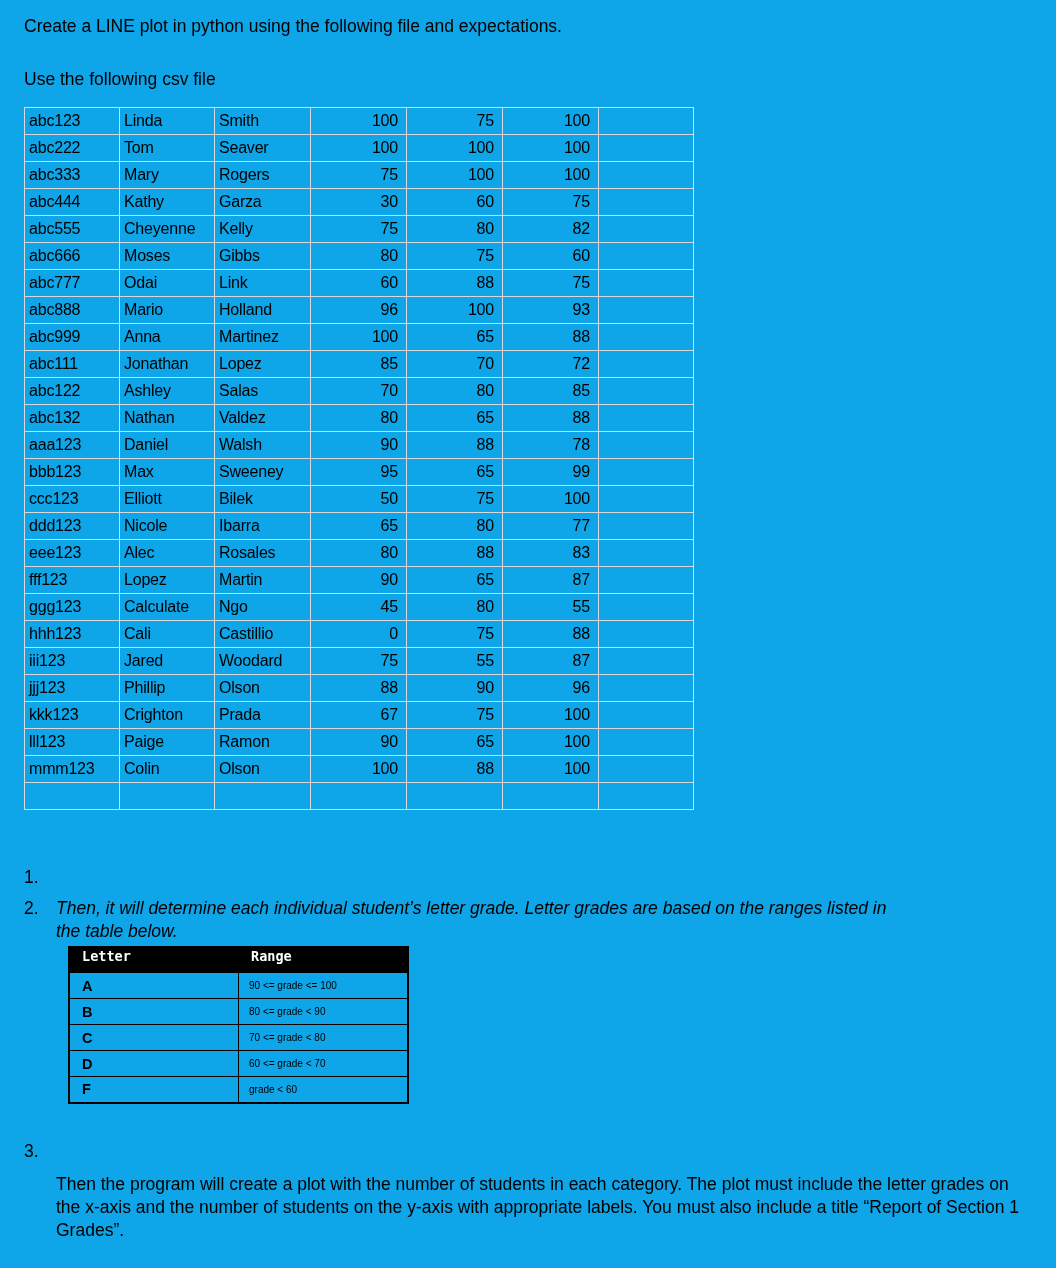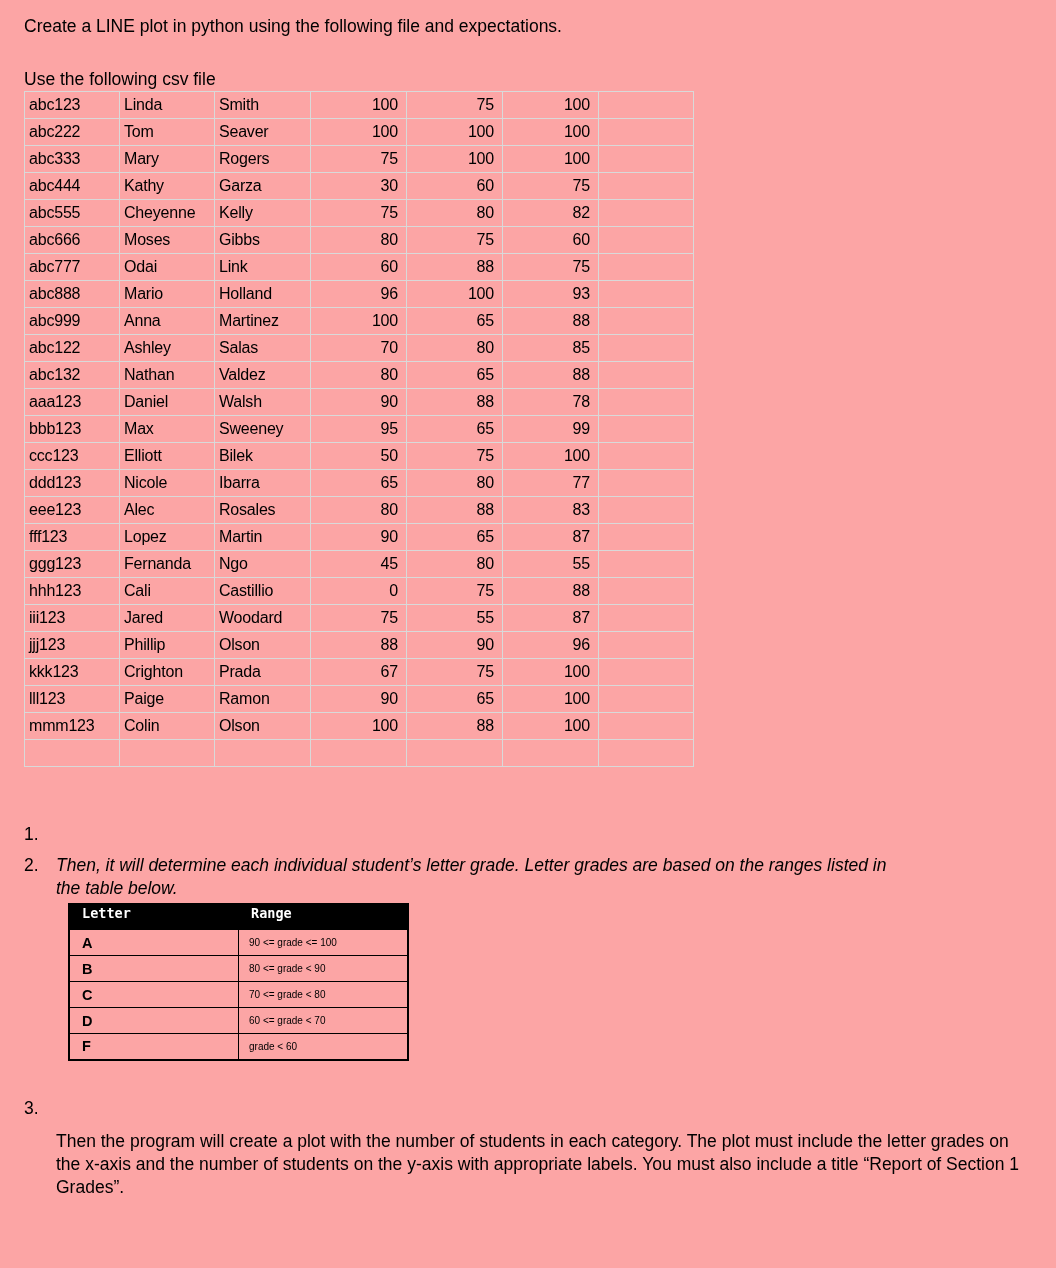--- a/index.html
+++ b/index.html
@@ -6,38 +6,38 @@
   html, body { margin: 0; padding: 0; background: #ffffff; }
   body {
     font-family: "Liberation Sans", sans-serif;
     color: #000000;
     width: 1056px;
   }
   .page {
     width: 1056px;
     height: 1268px;
     padding: 15px 24px 0 24px;
-    background: #fca5a5;
+    background: #0ea5e9;
     overflow: hidden;
   }
 
   
   .intro-line {
     font-size: 17.5px;
     line-height: 23px;
     margin: 0;
   }
   .intro-line.second { margin-top: 30px; }
 
   
   .csv-table {
     border-collapse: collapse;
     table-layout: fixed;
     width: 669px;
-    margin-top: 0;
+    margin-top: 16px;
     font-size: 16px;
     letter-spacing: -0.2px;
   }
   .csv-table td {
     border: 1px solid #d9d9d9;
     height: 27px;
     padding: 0 2px 0 4px;
     white-space: nowrap;
     overflow: hidden;
     vertical-align: middle;
@@ -194,20 +194,29 @@
         <tr>
         <td>abc999</td>
         <td>Anna</td>
         <td>Martinez</td>
         <td class="num">100</td>
         <td class="num">65</td>
         <td class="num">88</td>
         <td class="spare"></td>
       </tr>
         <tr>
+        <td>abc111</td>
+        <td>Jonathan</td>
+        <td>Lopez</td>
+        <td class="num">85</td>
+        <td class="num">70</td>
+        <td class="num">72</td>
+        <td class="spare"></td>
+      </tr>
+        <tr>
         <td>abc122</td>
         <td>Ashley</td>
         <td>Salas</td>
         <td class="num">70</td>
         <td class="num">80</td>
         <td class="num">85</td>
         <td class="spare"></td>
       </tr>
         <tr>
         <td>abc132</td>
@@ -267,21 +276,21 @@
         <td>fff123</td>
         <td>Lopez</td>
         <td>Martin</td>
         <td class="num">90</td>
         <td class="num">65</td>
         <td class="num">87</td>
         <td class="spare"></td>
       </tr>
         <tr>
         <td>ggg123</td>
-        <td>Fernanda</td>
+        <td>Calculate</td>
         <td>Ngo</td>
         <td class="num">45</td>
         <td class="num">80</td>
         <td class="num">55</td>
         <td class="spare"></td>
       </tr>
         <tr>
         <td>hhh123</td>
         <td>Cali</td>
         <td>Castillio</td>

